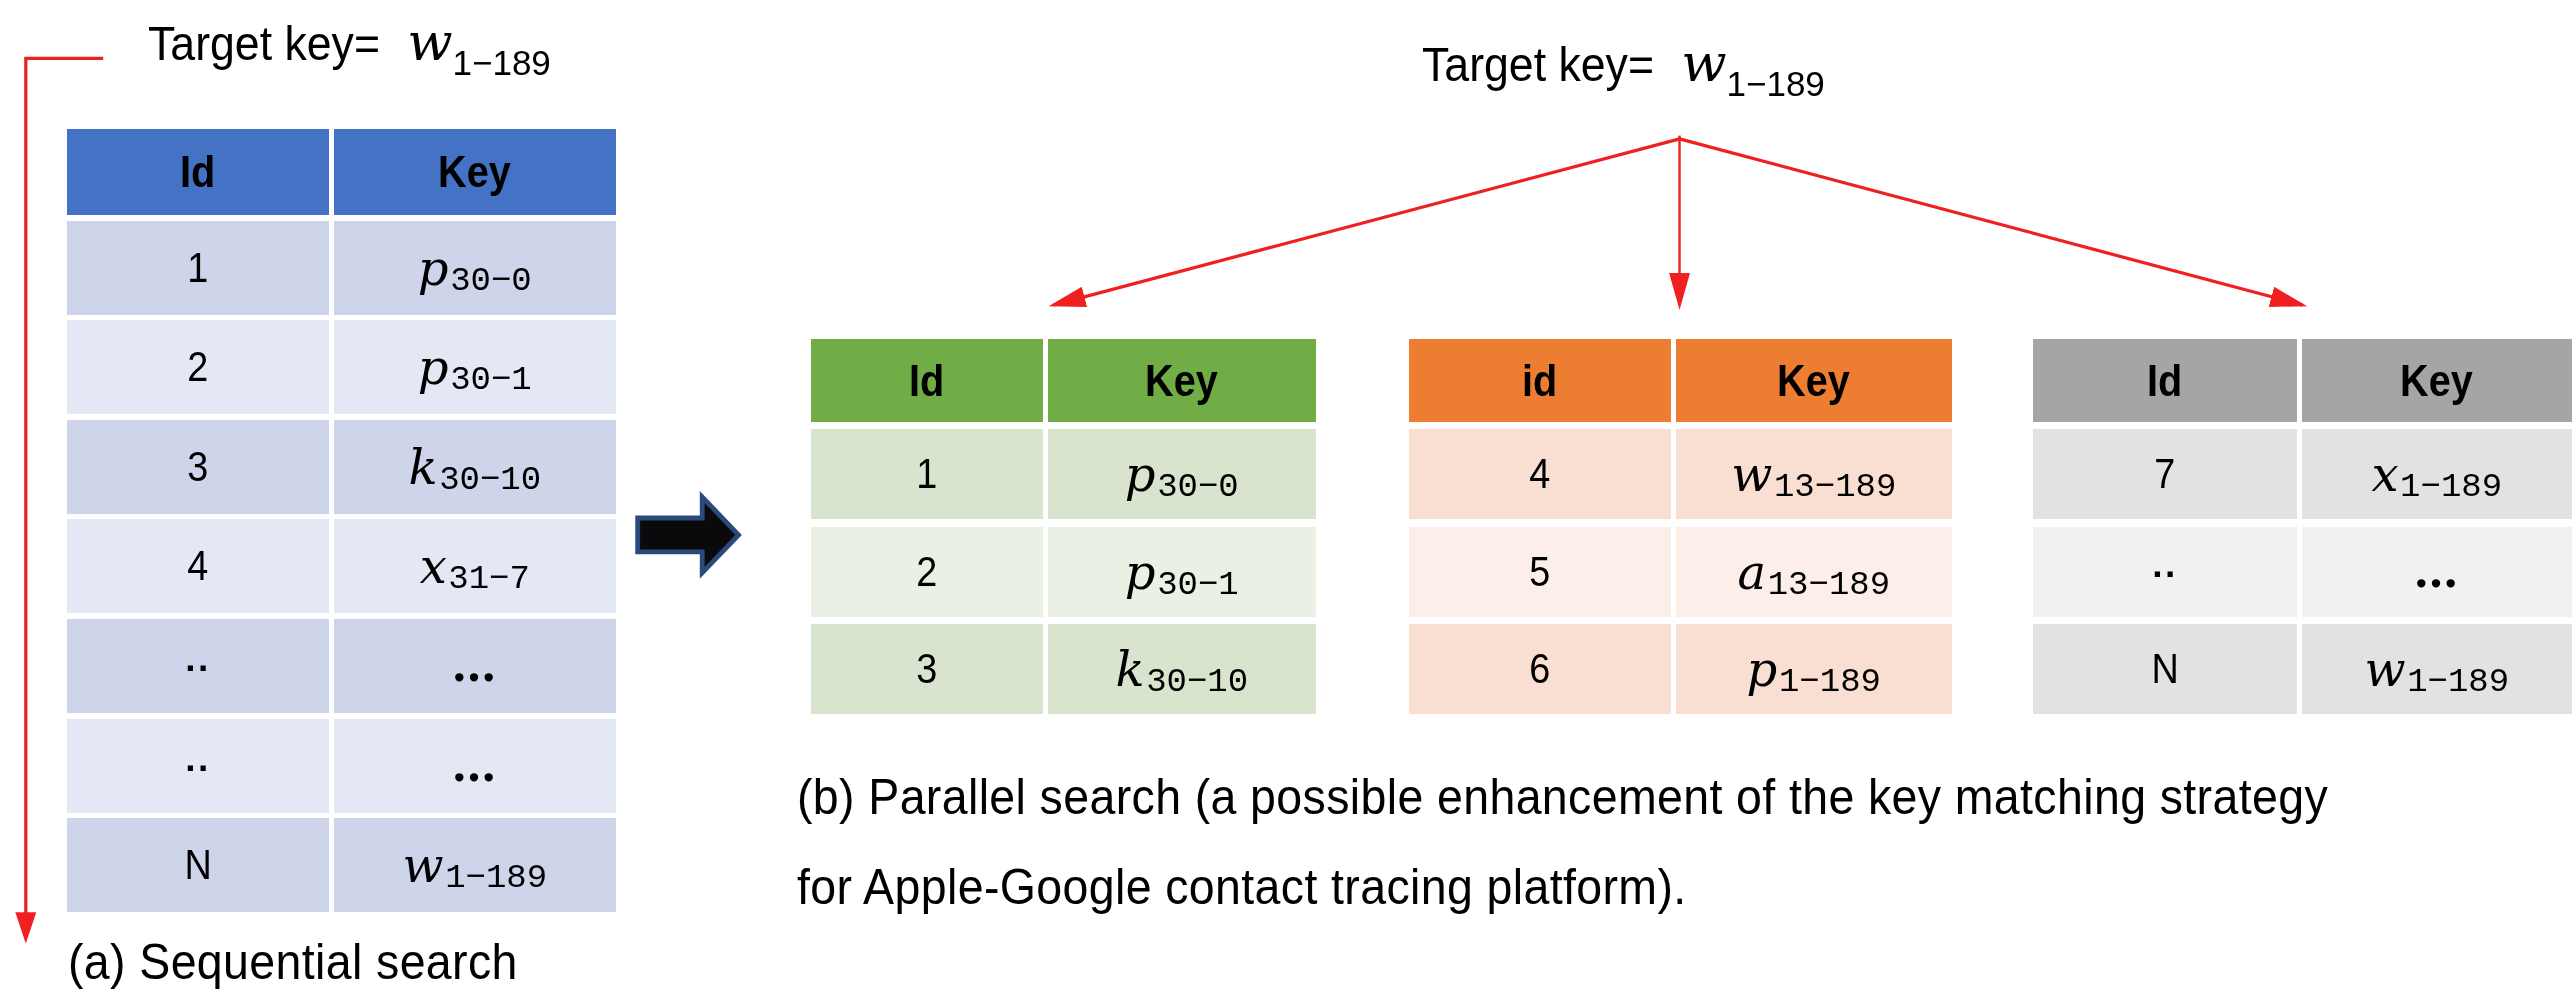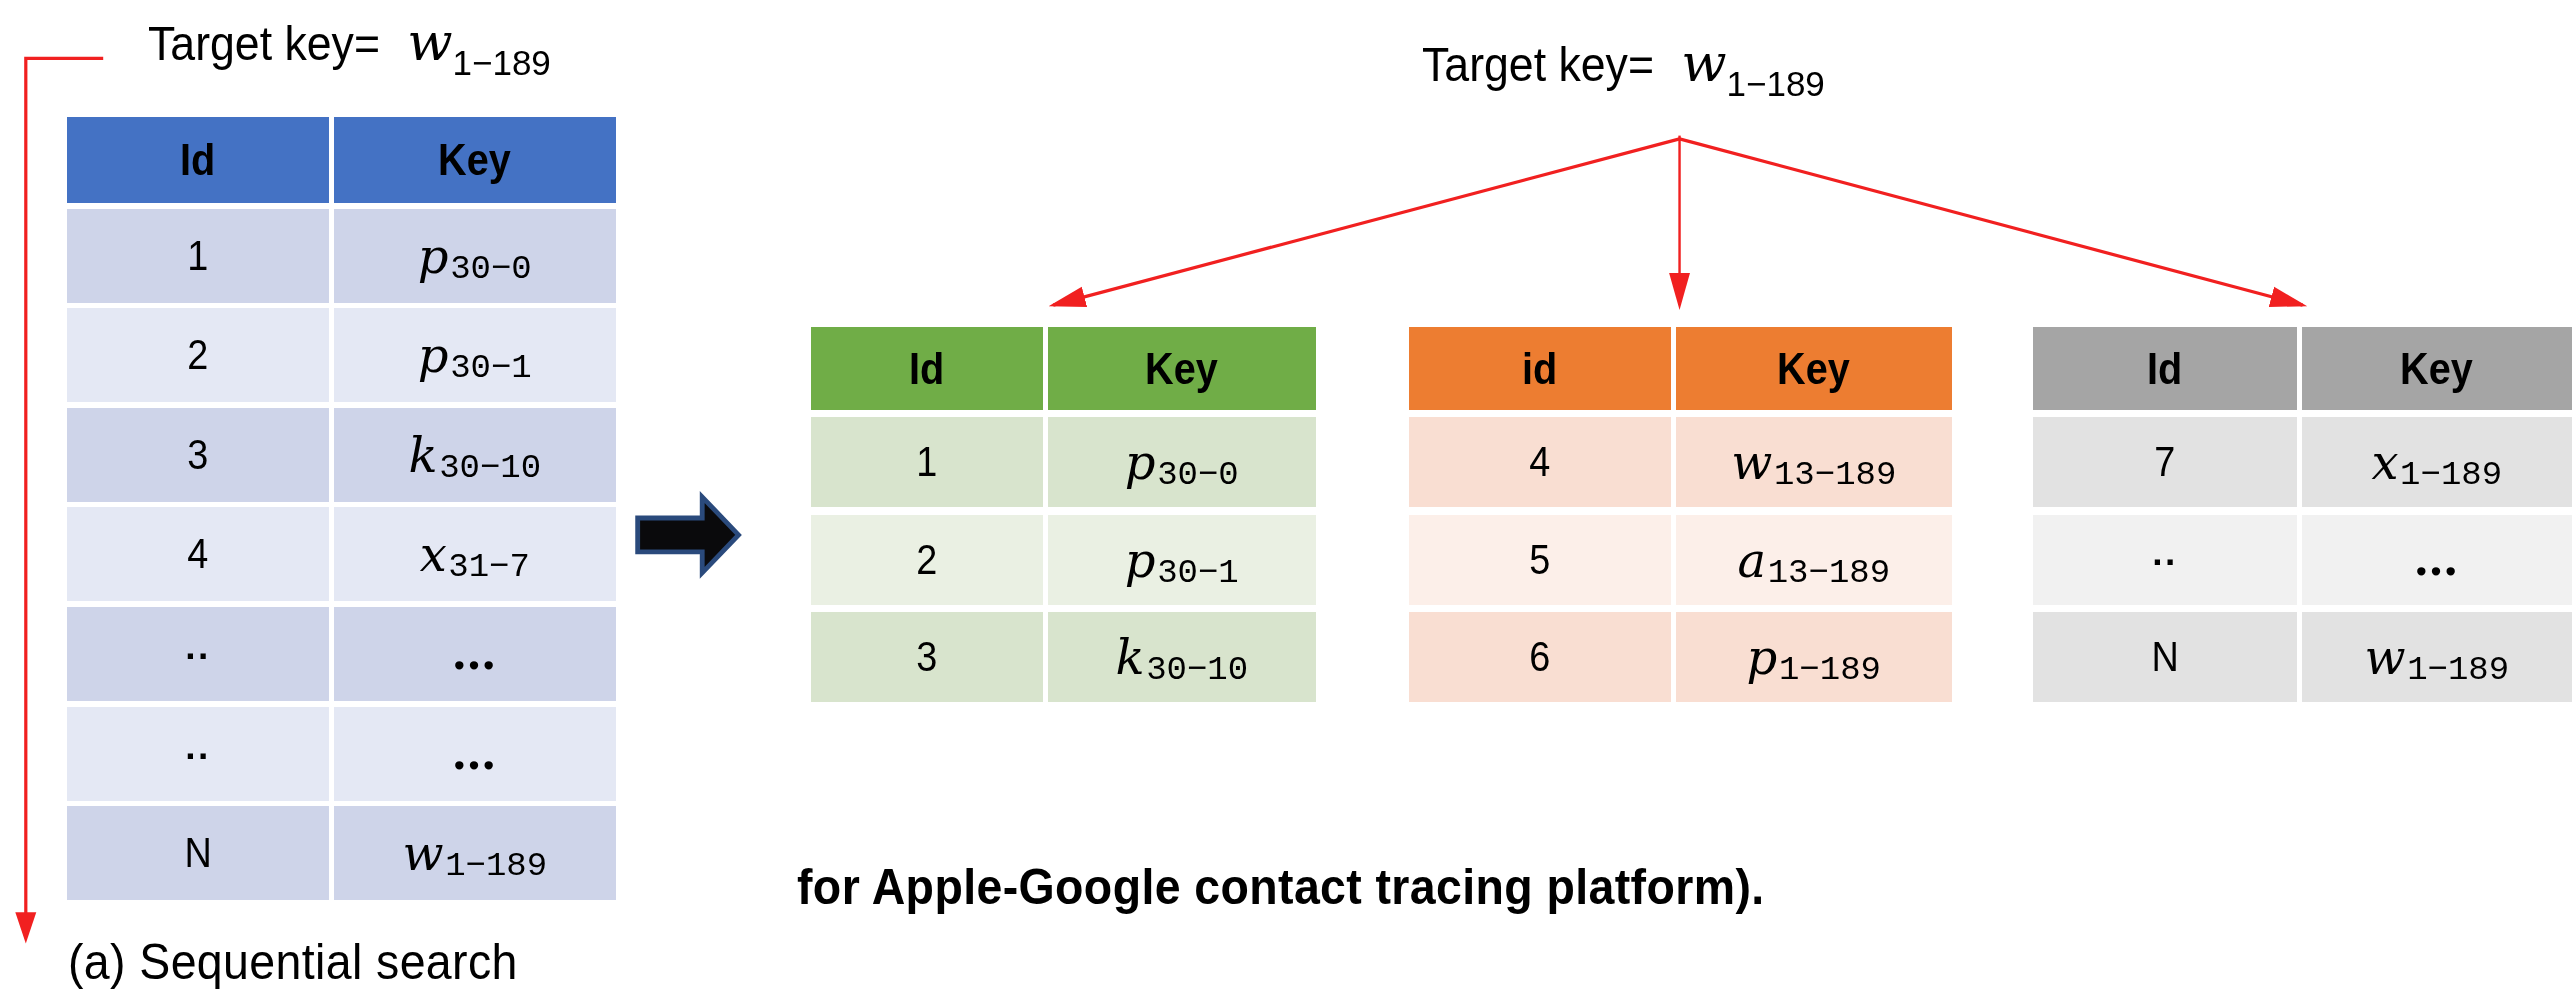--- a/index.html
+++ b/index.html
@@ -15,24 +15,24 @@
   .tk{position:absolute;font-size:48px;white-space:nowrap;}
   .tk .tkb{font-family:"DejaVu Serif",serif;font-style:italic;font-size:53px;margin-left:9.7px;}
   .tk .tks{font-size:35px;position:relative;top:14.5px;letter-spacing:0;}
   .tk-a{left:148px;top:11.3px;}
   .tk-b{left:1422px;top:32px;}
 
   
   .cap{position:absolute;font-size:50px;letter-spacing:0.4px;}
   .cap-a{left:68px;top:933px;}
   .cap-b1{left:797px;top:768px;}
-  .cap-b2{left:797px;top:858px;font-weight:bold;}
-
-  
-  .tbl{position:absolute;display:flex;flex-direction:column;}
+  .cap-b2{left:797px;top:858px;}
+
+  
+  .tbl{position:absolute;display:flex;flex-direction:column;margin-top:12px;}
   .tr{display:flex;}
   .td{display:flex;align-items:center;justify-content:center;}
   .hd{font-weight:bold;font-size:44px;}
   .idc{font-size:42px;}
   .kb{font-family:"DejaVu Serif",serif;font-style:italic;font-size:48px;}
   .kb.dots{font-style:normal;font-weight:bold;font-size:45px;letter-spacing:1.6px;}
   .ks{font-family:Liberation Mono, monospace;font-size:34px;position:relative;top:13px;margin-left:1.6px;}
   .iddots{font-weight:bold;font-size:37px;letter-spacing:2.4px;position:relative;top:-6.5px;}
 
   
@@ -270,18 +270,21 @@
         <div class="td c1 idc" style="background: rgb(226, 226, 226);">
           <span class="cond">N</span>
         </div>
         <div class="td c2" style="background: rgb(226, 226, 226);">
           <span class="kb">w</span>
           <span class="ks">1−189</span>
         </div>
       </div>
     </div>
 
+  <div class="cap cap-b1">
+    <span class="cond-l">(b) Parallel search (a possible enhancement of the key matching strategy</span>
+  </div>
   <div class="cap cap-b2">
     <span class="cond-l">for Apple-Google contact tracing platform).</span>
   </div>
 
 </div>
 
 
 </body></html>

